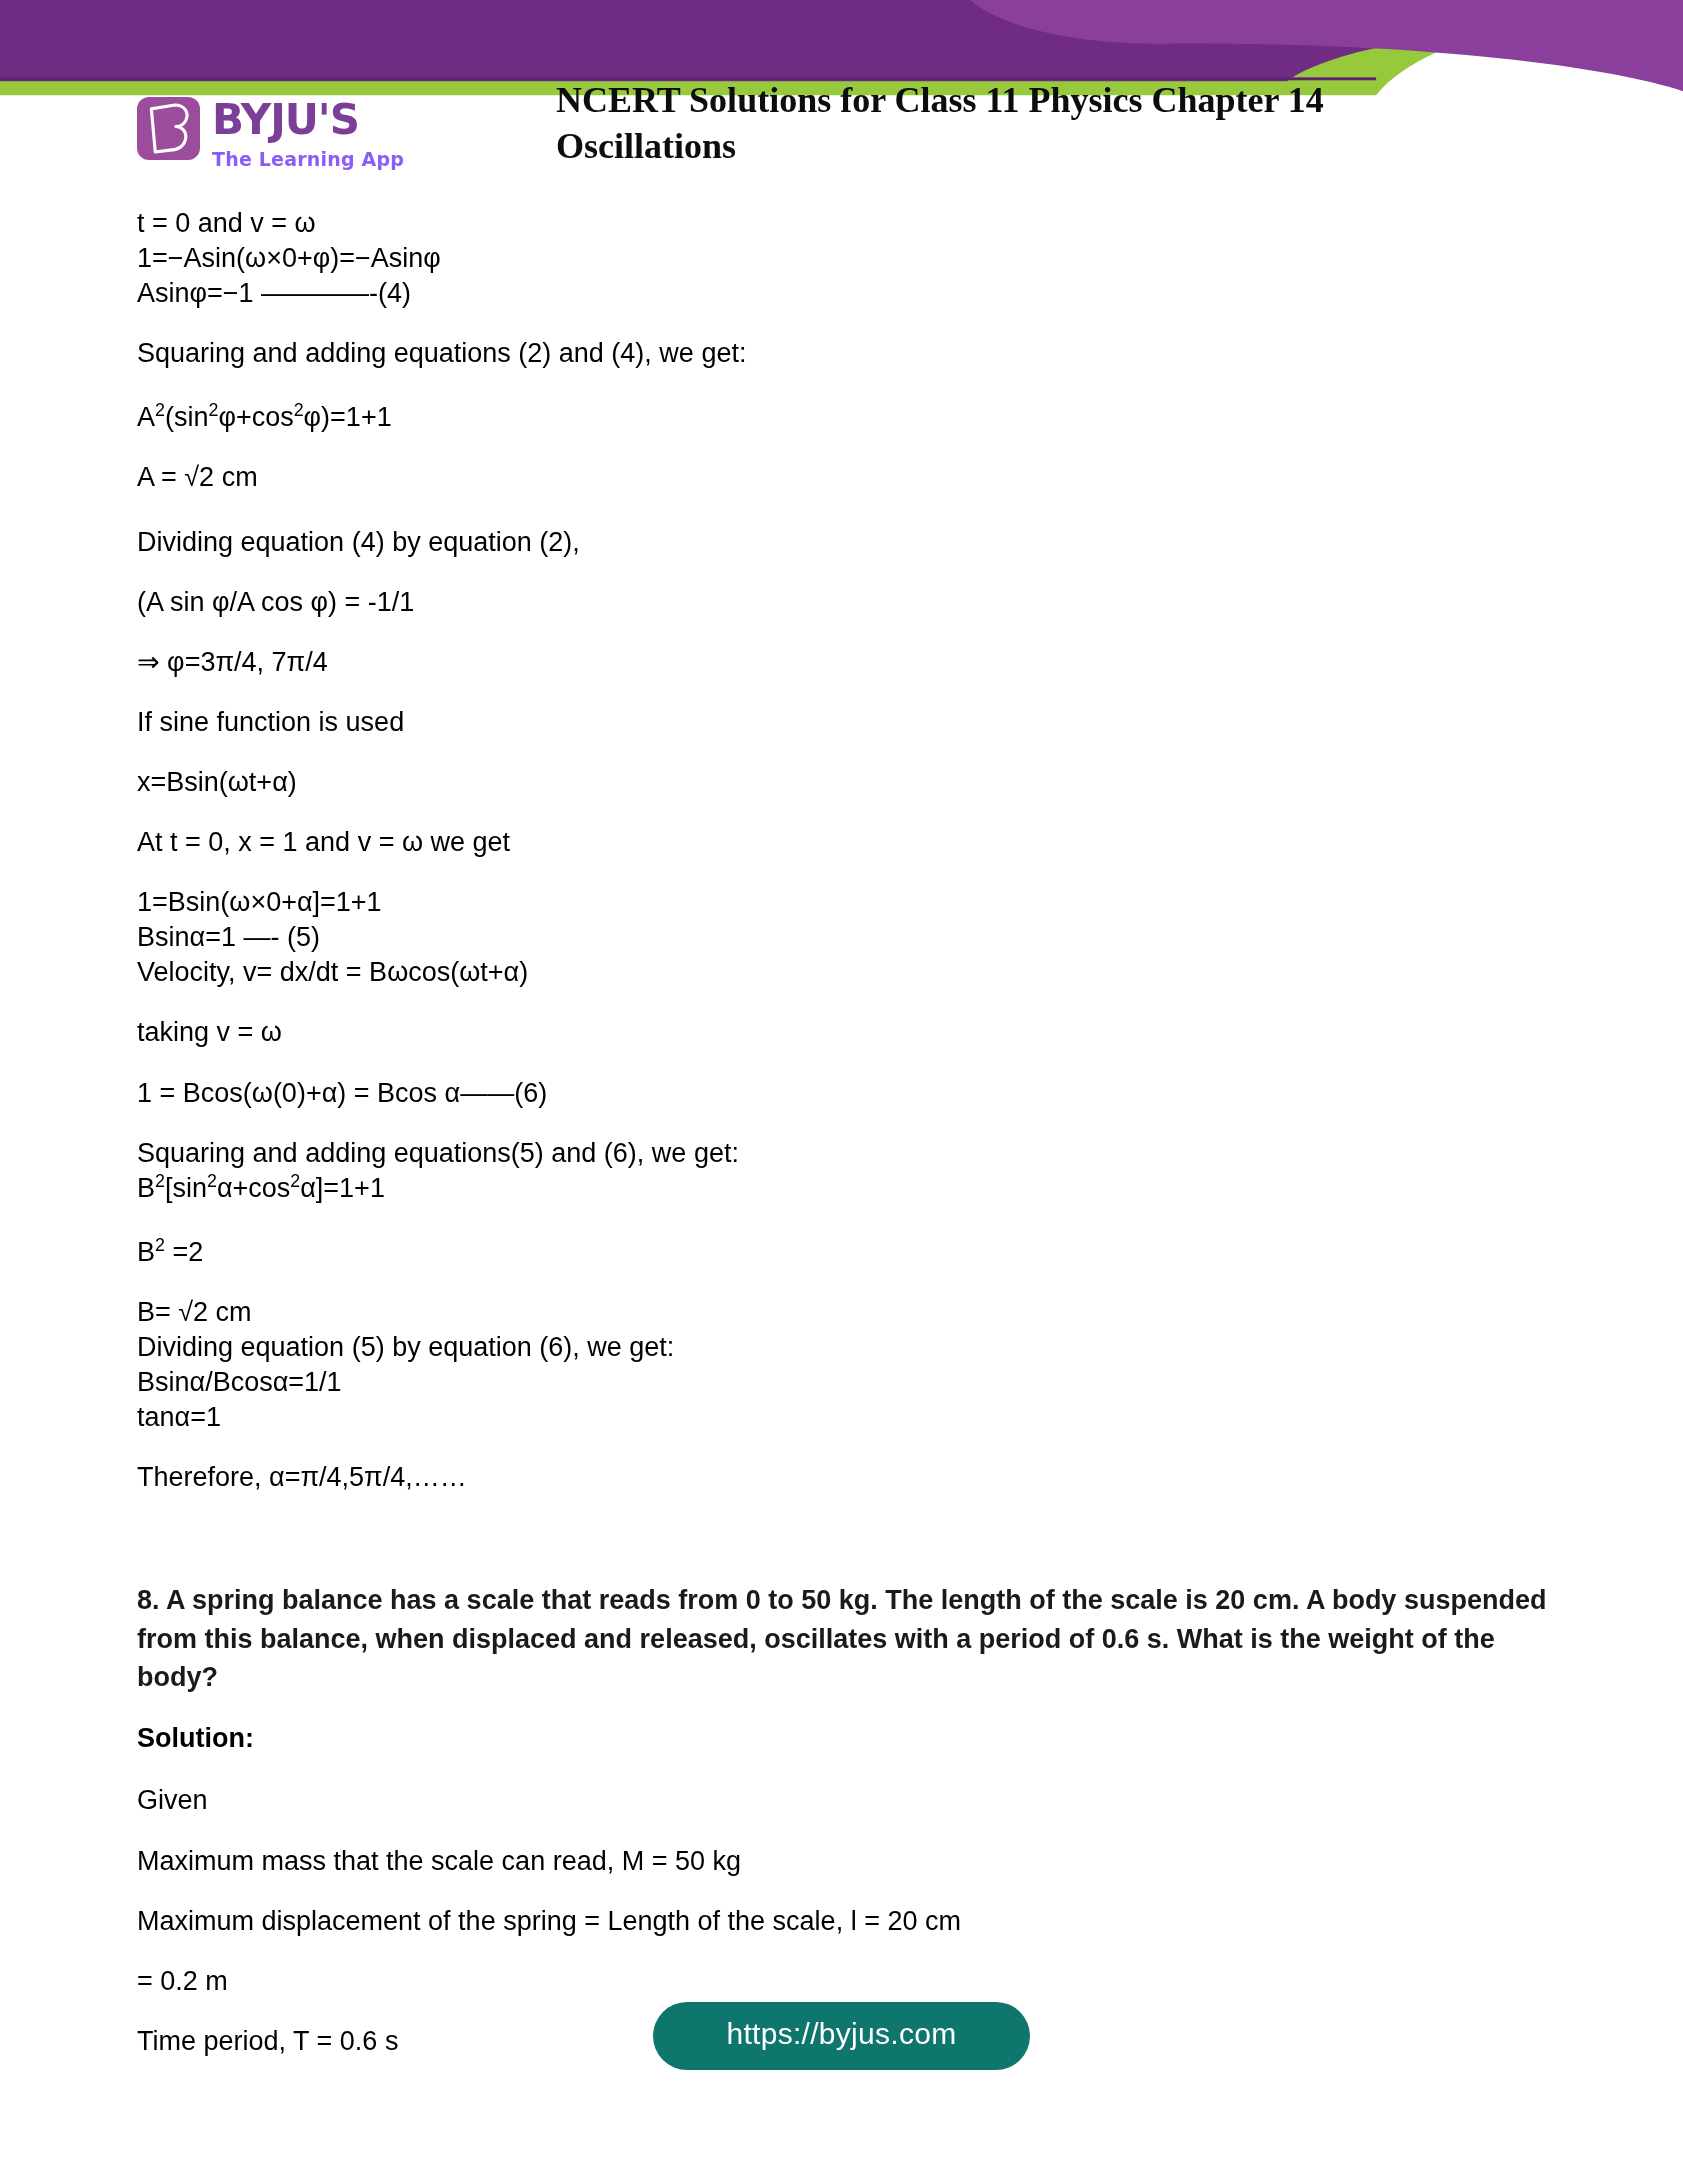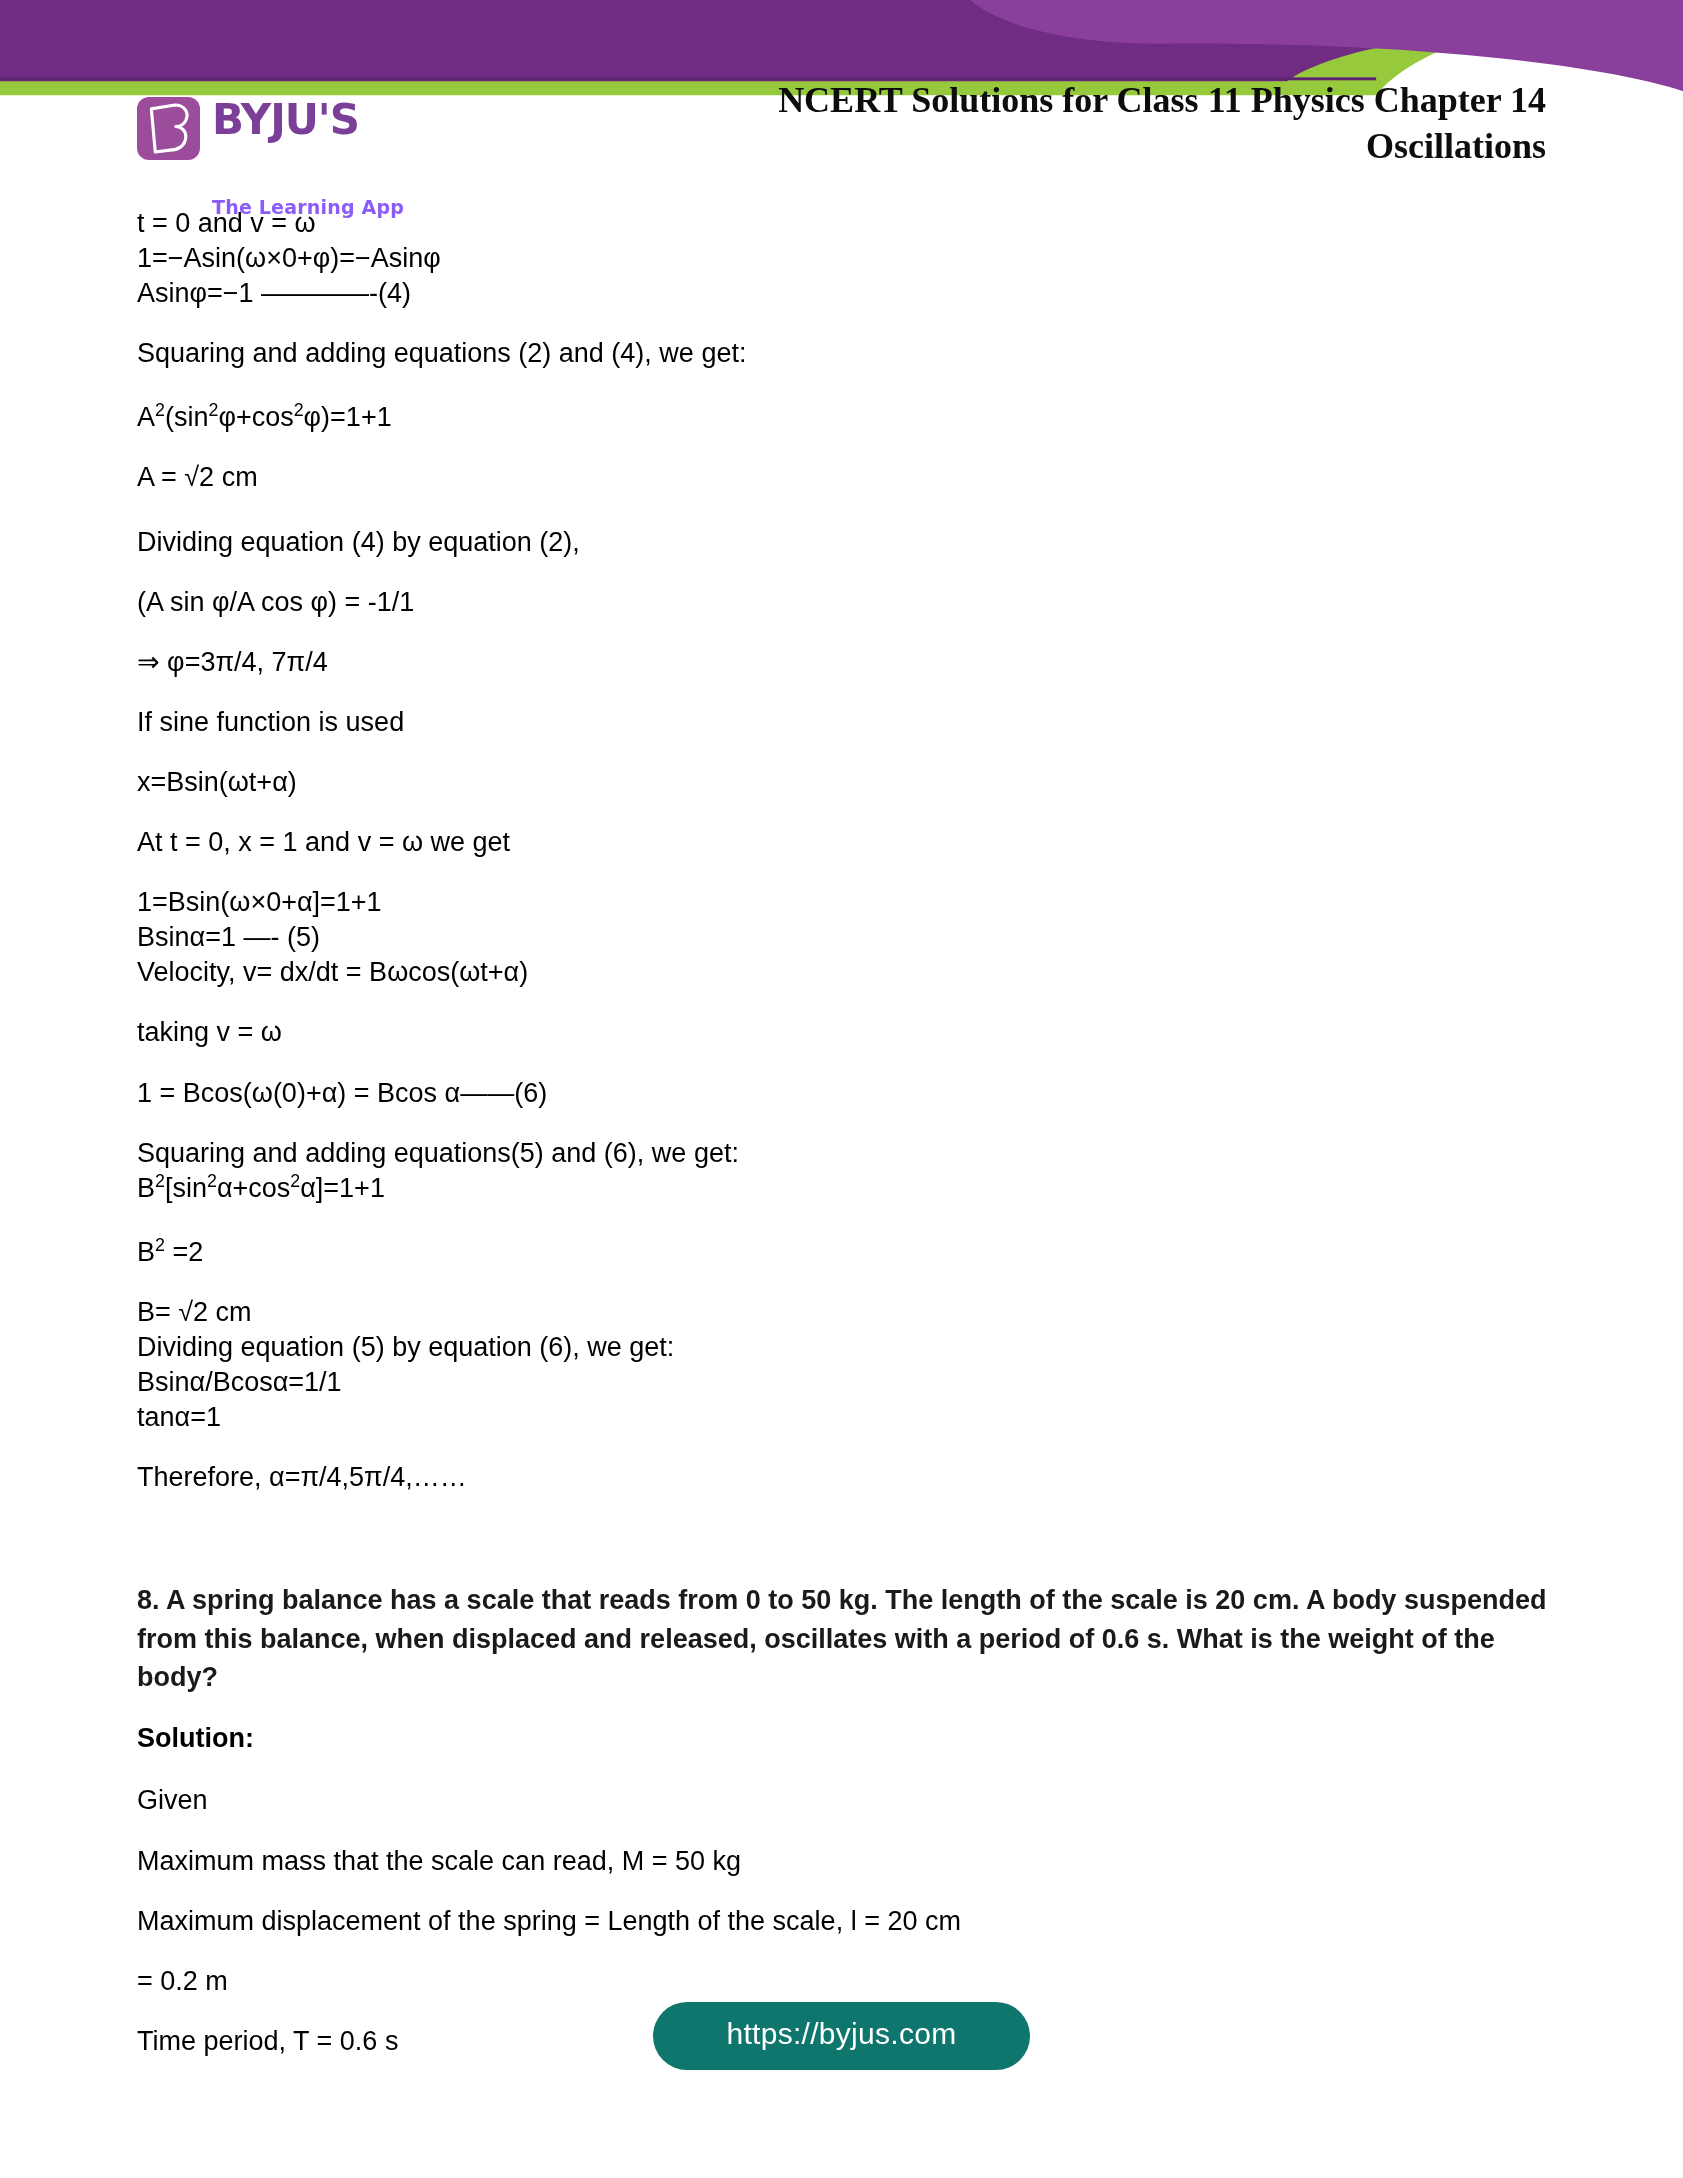--- a/index.html
+++ b/index.html
@@ -57,21 +57,20 @@
   .logo-mark svg {
     position: absolute;
     left: 8px;
     top: 6px;
   }
   .logo-words {
     margin-left: 12px;
     display: flex;
     flex-direction: column;
     justify-content: flex-start;
-    gap: 48px;
   }
   .logo-name {
     font-family: "DejaVu Sans", sans-serif;
     font-size: 42px;
     font-weight: bold;
     color: #7b3f98;
     letter-spacing: -1px;
     line-height: 1;
     margin-top: 2px;
   }
@@ -83,21 +82,20 @@
     letter-spacing: 0.2px;
     line-height: 1;
     margin-top: 9px;
   }
 
   .doc-title {
     position: absolute;
     right: 137px;
     top: 0px;
     width: 990px;
-    text-align: right;
     font-family: "Liberation Serif", serif;
     font-weight: bold;
     font-size: 36px;
     color: #0d0d0d;
     line-height: 1.28;
   }
 
   
   .content {
     position: absolute;

